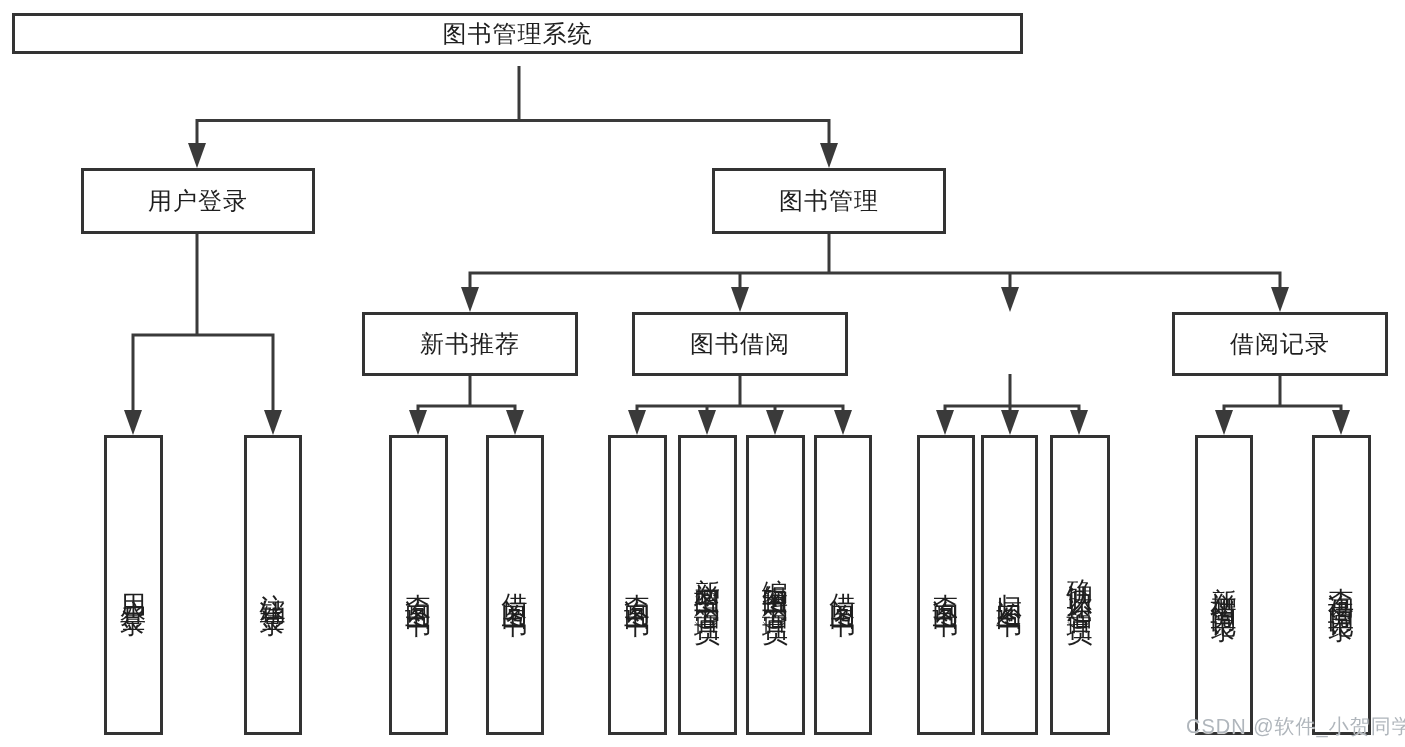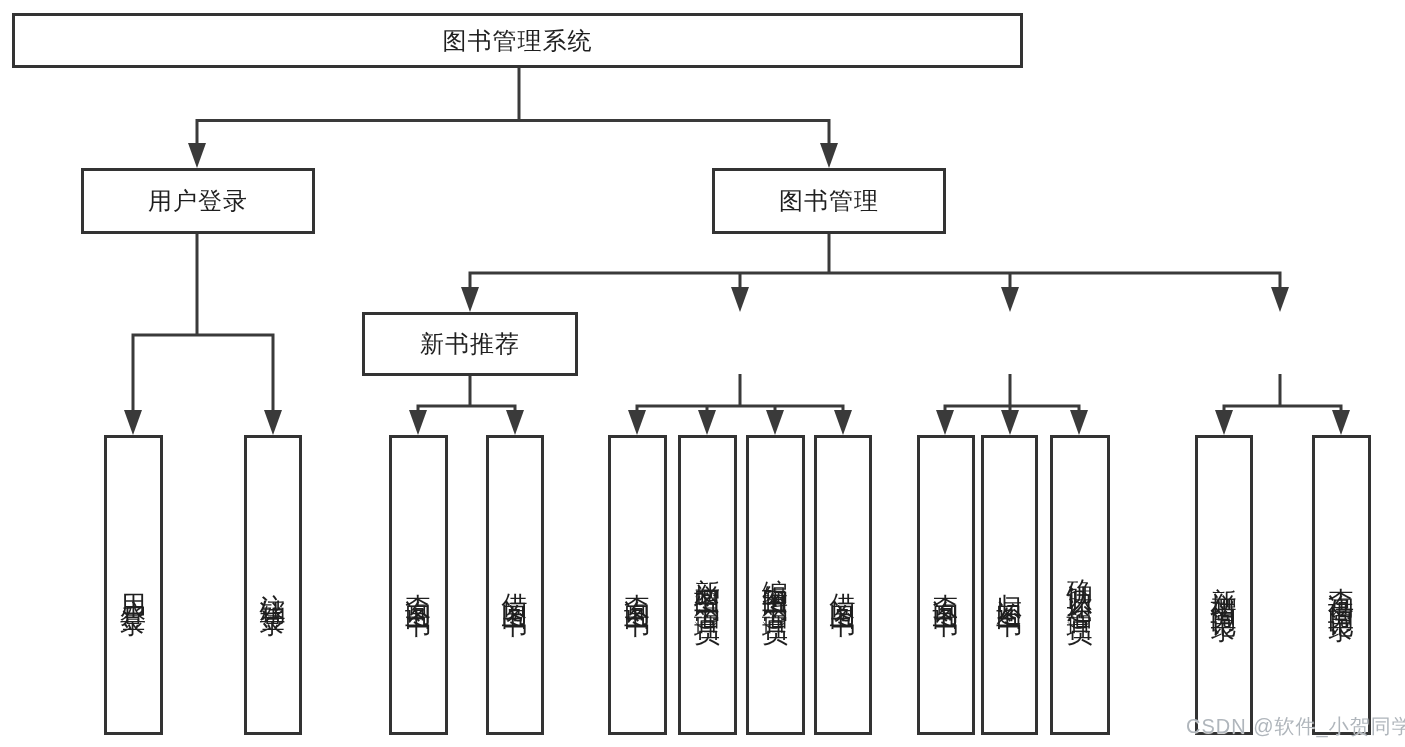--- a/index.html
+++ b/index.html
@@ -77,33 +77,39 @@
       <polygon points="766,410 784,410 775,435"></polygon>
       <polygon points="834,410 852,410 843,435"></polygon>
       <polygon points="936,410 954,410 945,435"></polygon>
       <polygon points="1001,410 1019,410 1010,435"></polygon>
       <polygon points="1070,410 1088,410 1079,435"></polygon>
       <polygon points="1215,410 1233,410 1224,435"></polygon>
       <polygon points="1332,410 1350,410 1341,435"></polygon>
     </g>
   </svg>
 
-  <div class="node" style="left:12px;top:13px;width:1011px;height:55px;">
+  <div class="node" style="left:12px;top:13px;width:1011px;height:41px;">
     <span>图书管理系统</span>
   </div>
 
   <div class="node" style="left:81px;top:168px;width:234px;height:66px;">
     <span>用户登录</span>
   </div>
   <div class="node" style="left:362px;top:312px;width:216px;height:64px;">
     <span>新书推荐</span>
   </div>
 
   <div class="node" style="left:712px;top:168px;width:234px;height:66px;">
     <span>图书管理</span>
+  </div>
+  <div class="node" style="left:632px;top:312px;width:216px;height:64px;">
+    <span>图书借阅</span>
+  </div>
+  <div class="node" style="left:1172px;top:312px;width:216px;height:64px;">
+    <span>借阅记录</span>
   </div>
 
   <div class="leaf" style="left:104px;top:435px;width:59px;height:300px;">
     <span class="vtext">用户登录</span>
   </div>
   <div class="leaf" style="left:244px;top:435px;width:58px;height:300px;">
     <span class="vtext">注销登录</span>
   </div>
 
   <div class="leaf" style="left:389px;top:435px;width:59px;height:300px;">

